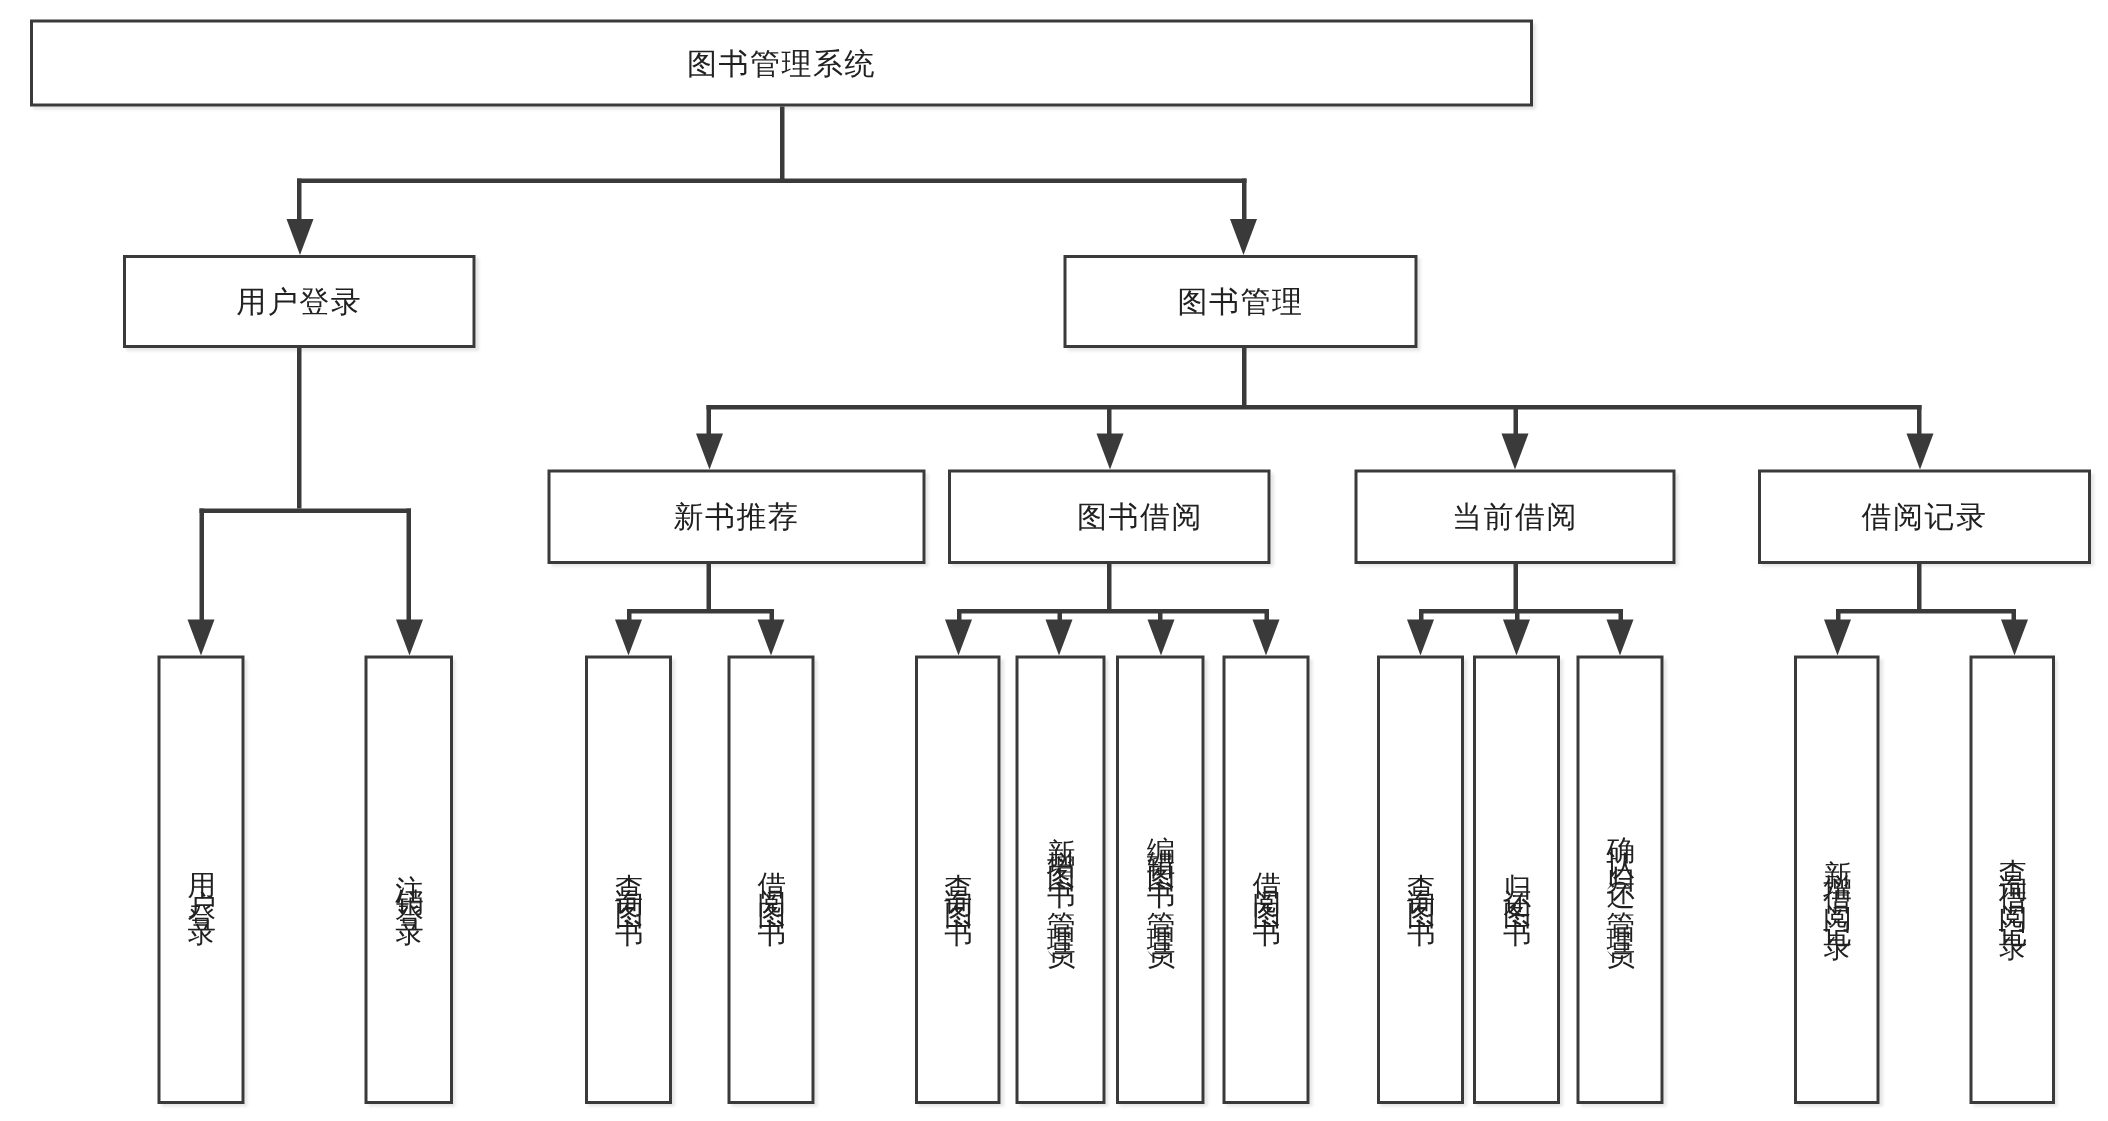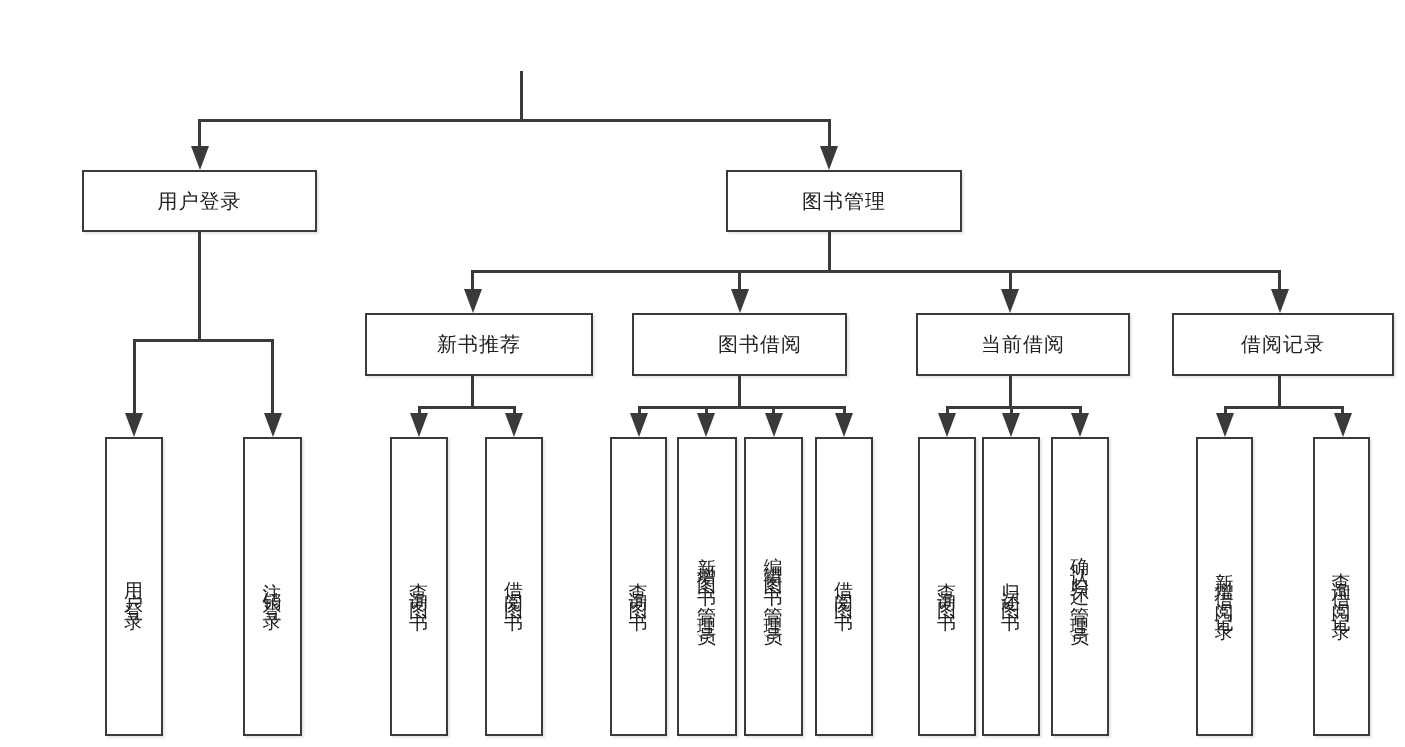--- a/index.html
+++ b/index.html
@@ -45,32 +45,35 @@
     color:var(--watermark,#a8a8a8);
     text-shadow:1px 1px 0 #fff,-1px -1px 0 #fff;
     z-index:5;white-space:nowrap;
   }
 </style>
 </head>
 <body>
 
 <div id="canvas">
 
+  <div class="hbox" style="left:20px;top:13px;width:1002px;height:58px;">
+    <span>图书管理系统</span>
+  </div>
 
   <div class="ln" style="left:519.5px;top:71px;width:3px;height:49px;"></div>
   <div class="ln" style="left:198px;top:119px;width:632.5px;height:3px;"></div>
   <div class="ln" style="left:198px;top:119px;width:3px;height:31px;"></div>
   <div class="ln" style="left:827.5px;top:119px;width:3px;height:31px;"></div>
   <div class="arrow" style="left:190.5px;top:146px;"></div>
   <div class="arrow" style="left:820px;top:146px;"></div>
 
   <div class="hbox" style="left:82px;top:170px;width:235px;height:62px;">
     <span>用户登录</span>
   </div>
-  <div class="hbox" style="left:726px;top:170px;width:236px;height:62px;">
+  <div class="hbox" style="left:709px;top:170px;width:236px;height:62px;">
     <span>图书管理</span>
   </div>
 
   <div class="ln" style="left:198px;top:232px;width:3px;height:107px;"></div>
   <div class="ln" style="left:132.5px;top:339px;width:141.5px;height:3px;"></div>
   <div class="ln" style="left:132.5px;top:339px;width:3px;height:80px;"></div>
   <div class="ln" style="left:271px;top:339px;width:3px;height:80px;"></div>
   <div class="arrow" style="left:125px;top:413px;"></div>
   <div class="arrow" style="left:263.5px;top:413px;"></div>
 
@@ -78,27 +81,27 @@
   <div class="ln" style="left:471px;top:270px;width:810px;height:3px;"></div>
   <div class="ln" style="left:471px;top:270px;width:3px;height:23px;"></div>
   <div class="ln" style="left:738px;top:270px;width:3px;height:23px;"></div>
   <div class="ln" style="left:1008.5px;top:270px;width:3px;height:23px;"></div>
   <div class="ln" style="left:1278px;top:270px;width:3px;height:23px;"></div>
   <div class="arrow" style="left:463.5px;top:289px;"></div>
   <div class="arrow" style="left:730.5px;top:289px;"></div>
   <div class="arrow" style="left:1001px;top:289px;"></div>
   <div class="arrow" style="left:1270.5px;top:289px;"></div>
 
-  <div class="hbox" style="left:365px;top:313px;width:228px;height:63px;">
+  <div class="hbox" style="left:365px;top:313px;width:252px;height:63px;">
     <span>新书推荐</span>
   </div>
   <div class="hbox" style="left:632px;top:313px;width:215px;height:63px;padding-left:41px;">
     <span>图书借阅</span>
   </div>
-  <div class="hbox" style="left:903px;top:313px;width:214px;height:63px;margin-left:13px;">
+  <div class="hbox" style="left:903px;top:313px;width:214px;height:63px;">
     <span>当前借阅</span>
   </div>
   <div class="hbox" style="left:1172px;top:313px;width:222px;height:63px;">
     <span>借阅记录</span>
   </div>
 
   <div class="ln" style="left:471px;top:376px;width:3px;height:30px;"></div>
   <div class="ln" style="left:417.5px;top:406px;width:98px;height:3px;"></div>
   <div class="ln" style="left:417.5px;top:406px;width:3px;height:10px;"></div>
   <div class="ln" style="left:512.5px;top:406px;width:3px;height:10px;"></div>

